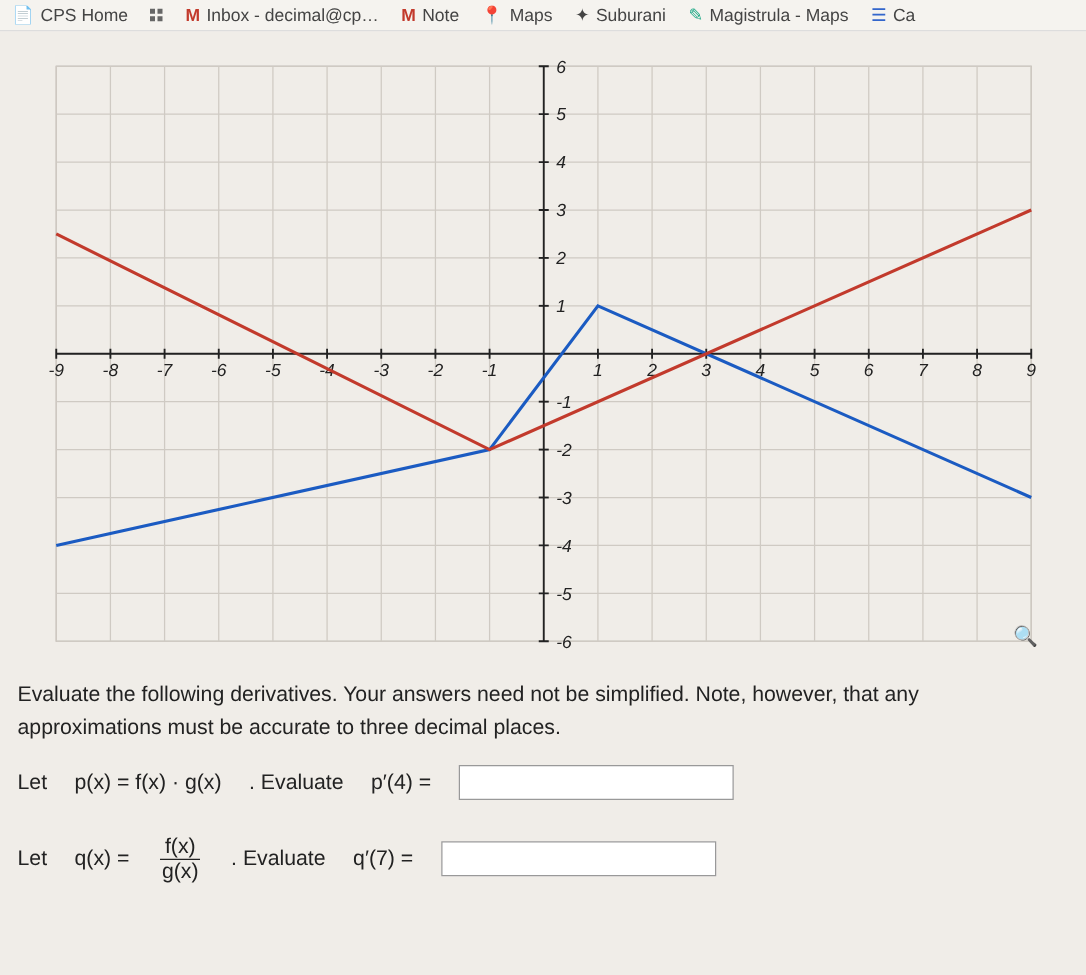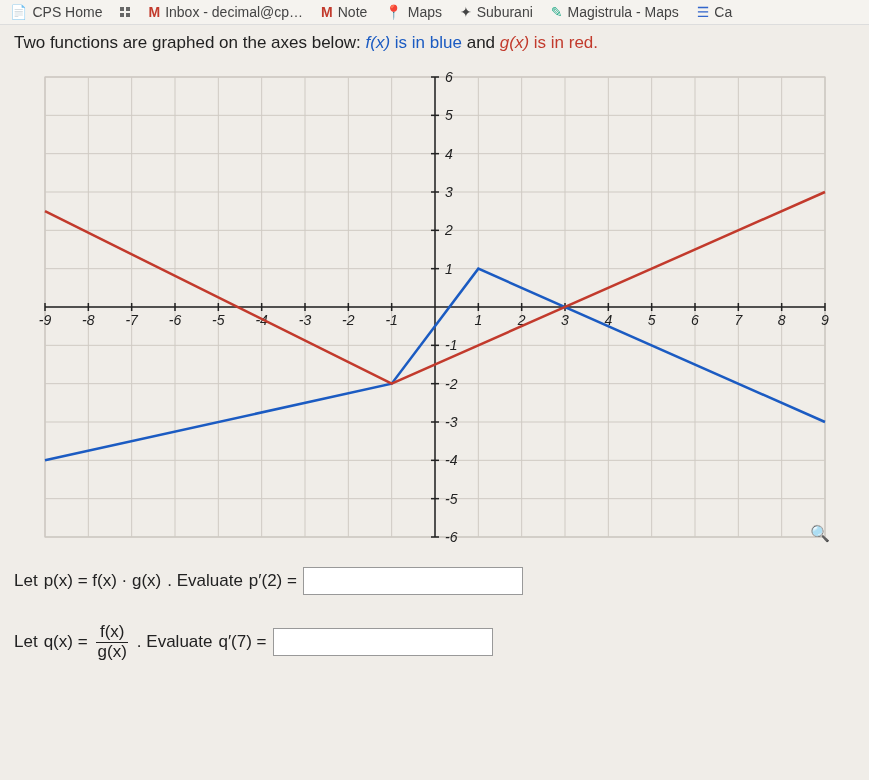--- a/index.html
+++ b/index.html
@@ -56,21 +56,21 @@
       font-size: 17px;
       color: #222;
       line-height: 1.5;
       margin: 8px 0 18px 0;
     }
     .question {
       font-size: 17px;
       color: #222;
       display: flex;
       align-items: center;
-      gap: 6px;
+      gap: 22px;
       margin-bottom: 28px;
     }
     .question .input-box {
       width: 220px;
       height: 28px;
       border: 1px solid #999;
       background: #fff;
       font-size: 15px;
       padding: 2px 6px;
     }
@@ -121,28 +121,20 @@
     <span style="color:#2a8">✎</span>
     <span>Magistrula - Maps</span>
   </div>
   <div class="bookmark">
     <span style="color:#36c">☰</span>
     <span>Ca</span>
   </div>
 </div>
 
 <div class="problem">
-  <p class="problem-statement">
-    <span>Two functions are graphed on the axes below: </span>
-    <span class="fx">f(x)</span>
-    <span class="fx" style="font-style:normal"> is in blue</span>
-    <span> and </span>
-    <span class="gx">g(x)</span>
-    <span class="gx" style="font-style:normal"> is in red.</span>
-  </p>
 
   <div class="chart-wrap">
     <svg id="chart-svg" width="820" height="500">
         <rect x="20" y="20" width="780" height="460" fill="none" stroke="#bdb8b2" stroke-width="1"></rect>
         <line x1="20" y1="20" x2="20" y2="480" stroke="#cfcac3" stroke-width="1"></line>
         <line x1="63.33333333333333" y1="20" x2="63.33333333333333" y2="480" stroke="#cfcac3" stroke-width="1"></line>
         <line x1="106.66666666666666" y1="20" x2="106.66666666666666" y2="480" stroke="#cfcac3" stroke-width="1"></line>
         <line x1="150" y1="20" x2="150" y2="480" stroke="#cfcac3" stroke-width="1"></line>
         <line x1="193.33333333333331" y1="20" x2="193.33333333333331" y2="480" stroke="#cfcac3" stroke-width="1"></line>
         <line x1="236.66666666666669" y1="20" x2="236.66666666666669" y2="480" stroke="#cfcac3" stroke-width="1"></line>
@@ -233,26 +225,27 @@
         <line x1="406" y1="58.33333333333333" x2="414" y2="58.33333333333333" stroke="#222" stroke-width="1.5"></line>
         <text x="420" y="63.33333333333333" font-size="14" fill="#222" text-anchor="start" font-style="italic">5</text>
         <line x1="406" y1="20" x2="414" y2="20" stroke="#222" stroke-width="1.5"></line>
         <text x="420" y="25" font-size="14" fill="#222" text-anchor="start" font-style="italic">6</text>
         <polyline points="20,403.33333333333337 366.66666666666663,326.66666666666663 453.33333333333337,211.66666666666669 800,365" fill="none" stroke="#1b5bc2" stroke-width="2.5"></polyline>
         <polyline points="20,154.16666666666669 366.66666666666663,326.66666666666663 800,135" fill="none" stroke="#c23a2c" stroke-width="2.5"></polyline>
       </svg>
     <span class="mag-icon">🔍</span>
   </div>
 
+  <p class="instructions">Evaluate the following derivatives. Your answers need not be simplified. Note, however, that any approximations must be accurate to three decimal places.</p>
 
   <div class="question">
     <span>Let </span>
     <span class="math-var">p(x) = f(x) · g(x)</span>
     <span>. Evaluate </span>
-    <span class="math-var">p′(2) =</span>
+    <span class="math-var">p′(4) =</span>
     <input class="input-box" type="text" style="">
   </div>
 
   <div class="question">
     <span>Let </span>
     <span class="math-var">q(x) = </span>
     <span class="frac math-var">
       <span class="num">f(x)</span>
       <span class="den">g(x)</span>
     </span>

